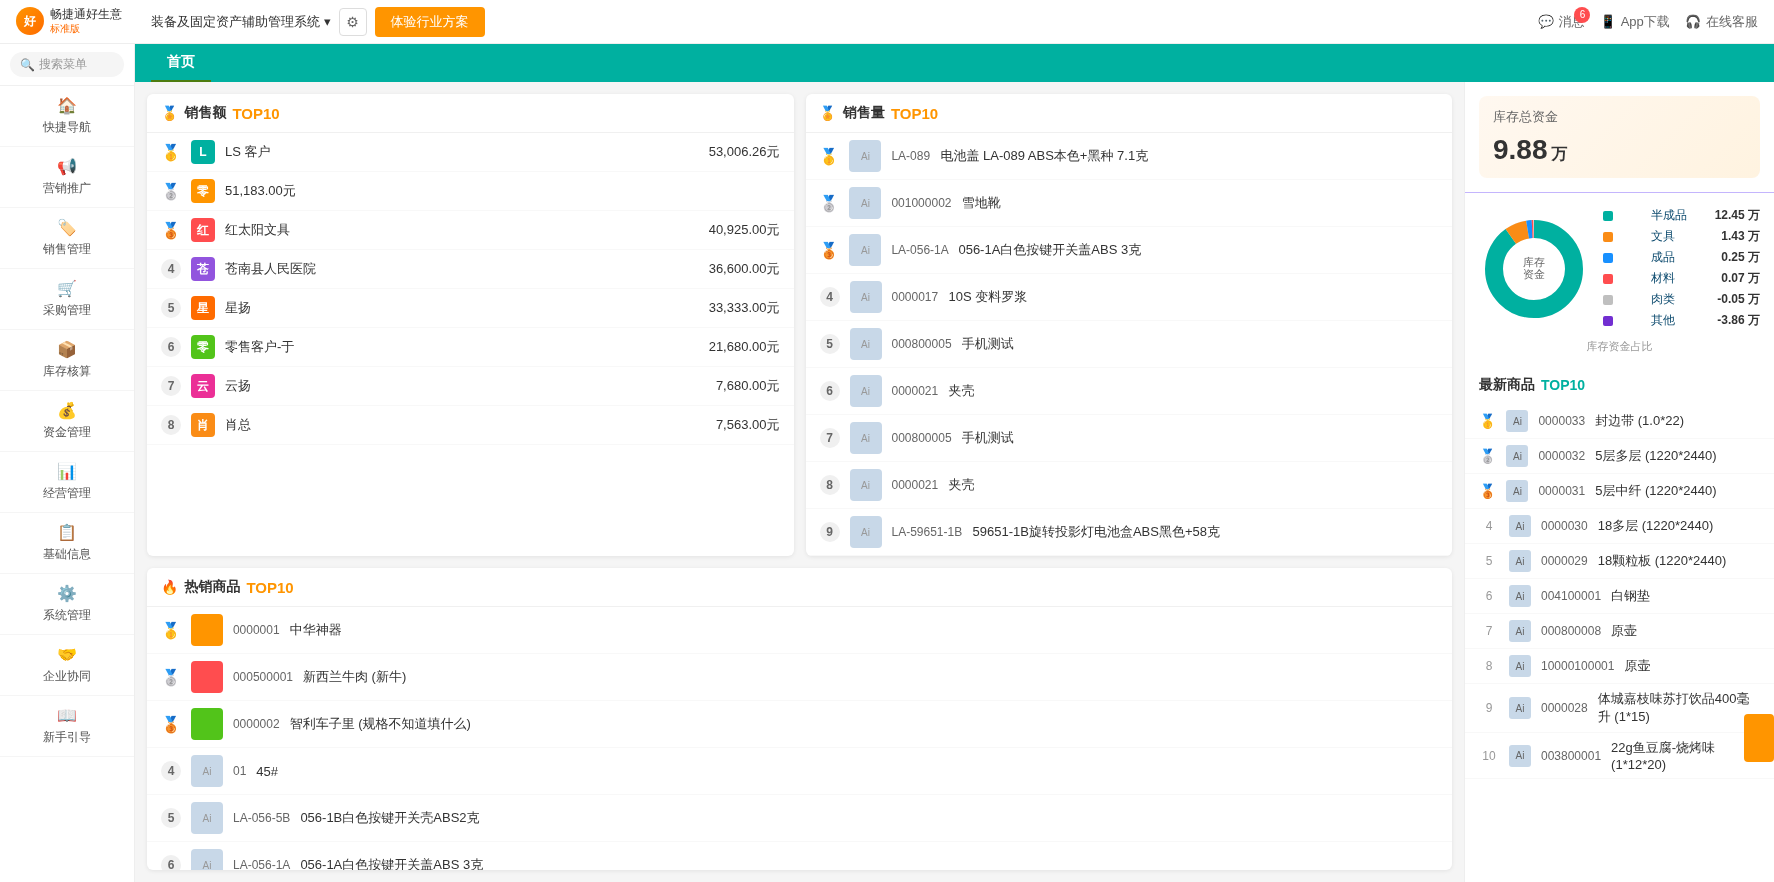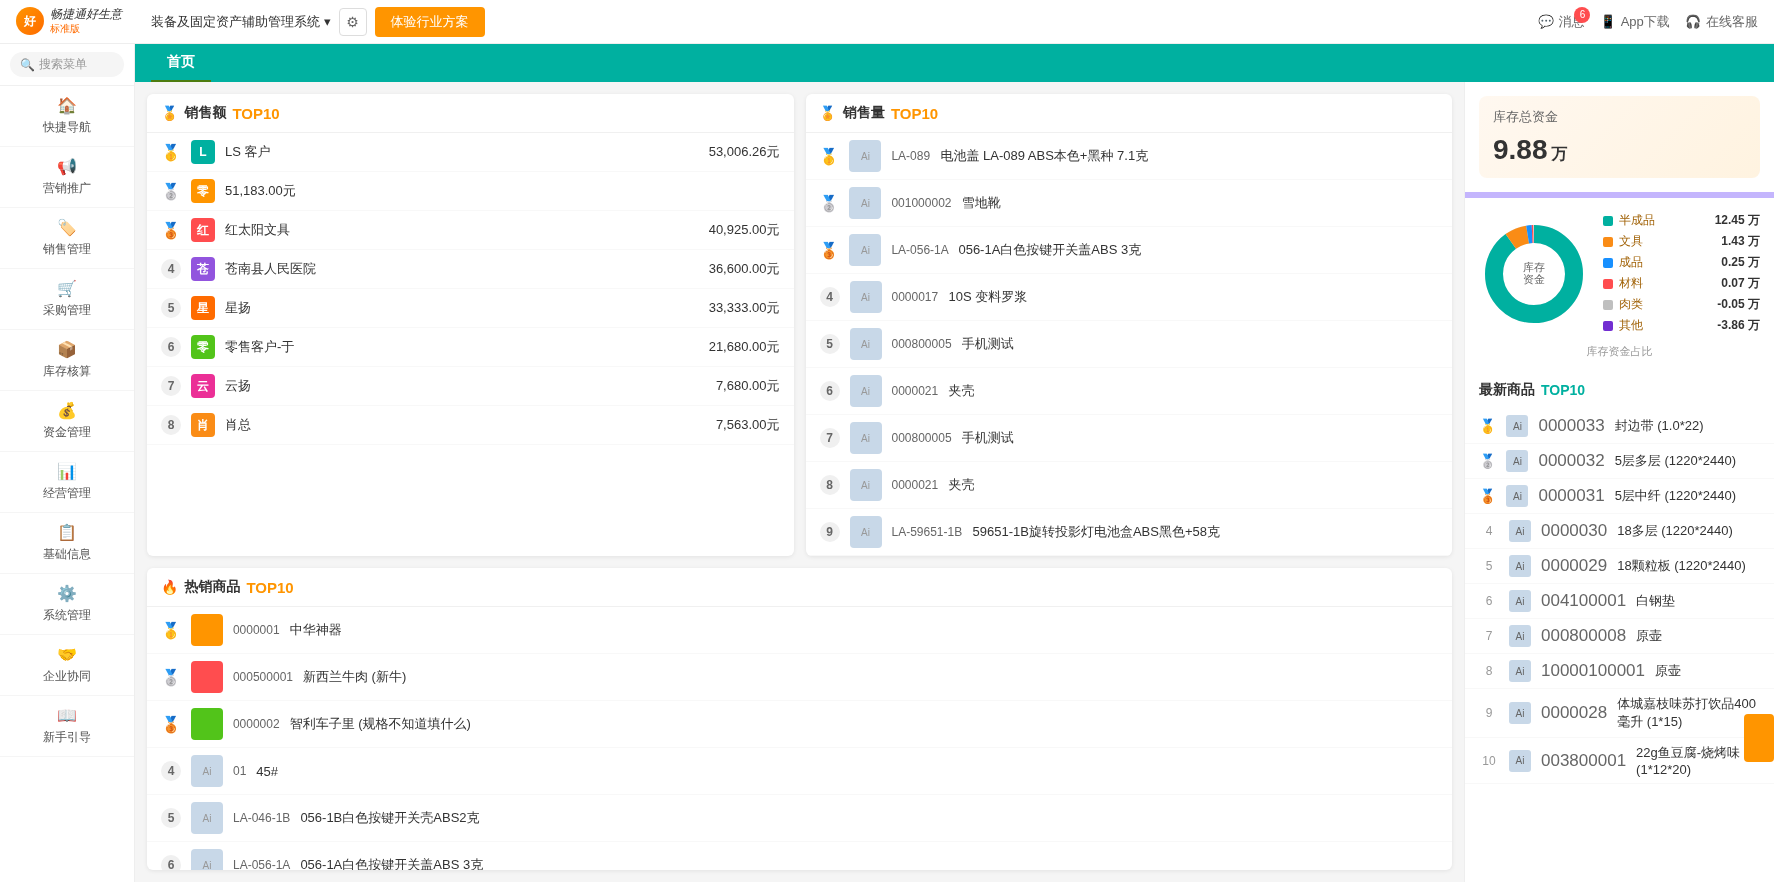--- a/index.html
+++ b/index.html
@@ -21,21 +21,21 @@
       align-items: center;
       gap: 6px;
     }
     .logo-icon {
       width: 28px; height: 28px;
       background: linear-gradient(135deg, #ff9500, #ff6b00);
       border-radius: 50%;
       display: flex; align-items: center; justify-content: center;
       color: white; font-size: 12px; font-weight: bold;
     }
-    .logo-text { font-size: 12px; color: #333; line-height: 1.2; font-style: italic; }
+    .logo-text { font-size: 12px; color: #333; line-height: 1.2; }
     .logo-badge { font-size: 10px; color: #ff6b00; }
     .system-selector {
       flex: 1;
       display: flex;
       align-items: center;
       gap: 8px;
     }
     .sys-name {
       font-size: 13px;
       color: #333;
@@ -277,21 +277,21 @@
       display: flex; align-items: center; justify-content: center;
       flex-shrink: 0;
       color: #999; font-size: 10px;
     }
     .product-code { color: #666; font-size: 12px; }
     .product-name { font-size: 13px; }
 
     
     .inventory-section {
       padding: 14px;
-      border-bottom: 6px solid #c4b5fd;
+      border-bottom: 1px solid #c4b5fd;
     }
     .inventory-title {
       font-size: 13px;
       color: #666;
       margin-bottom: 8px;
       display: flex;
       align-items: center;
       gap: 6px;
     }
     .inventory-amount {
@@ -325,21 +325,21 @@
       align-items: center;
       gap: 6px;
       margin-bottom: 4px;
       font-size: 12px;
     }
     .legend-dot {
       width: 10px; height: 10px;
       border-radius: 2px;
       flex-shrink: 0;
     }
-    .legend-name { flex: 1; color: #a16207; }
+    .legend-name { flex: 1; color: #0c4a6e; margin-left: 32px; }
     .legend-val { color: #333; font-weight: 700; }
     .inventory-subtitle {
       text-align: center;
       font-size: 11px;
       color: #999;
       margin-top: -8px;
       padding-bottom: 8px;
     }
 
     
@@ -372,21 +372,21 @@
     .np-rank-medal { font-size: 14px; flex-shrink: 0; }
     .np-icon {
       width: 22px; height: 22px;
       background: #c8d8e8;
       border-radius: 3px;
       display: flex; align-items: center; justify-content: center;
       font-size: 10px;
       color: #666;
       flex-shrink: 0;
     }
-    .np-code { color: #666; font-size: 17px; }
+    .np-code { color: #666; font-size: 12px; }
     .np-name { font-size: 13px; flex: 1; }
 
     
     .float-buttons {
       position: fixed;
       right: 0;
       bottom: 120px;
       display: flex;
       flex-direction: column;
       gap: 0;
@@ -686,21 +686,21 @@
             </div>
             <div class="product-row">
               <div class="rank-num rank-normal">4</div>
               <div class="product-thumb-placeholder">Ai</div>
               <span class="product-code">01</span>
               <span class="product-name">45#</span>
             </div>
             <div class="product-row">
               <div class="rank-num rank-normal">5</div>
               <div class="product-thumb-placeholder">Ai</div>
-              <span class="product-code">LA-046-1B</span>
+              <span class="product-code">LA-056-5B</span>
               <span class="product-name">056-1B白色按键开关壳ABS2克</span>
             </div>
             <div class="product-row">
               <div class="rank-num rank-normal">6</div>
               <div class="product-thumb-placeholder">Ai</div>
               <span class="product-code">LA-056-1A</span>
               <span class="product-name">056-1A白色按键开关盖ABS 3克</span>
             </div>
 
           </div>

